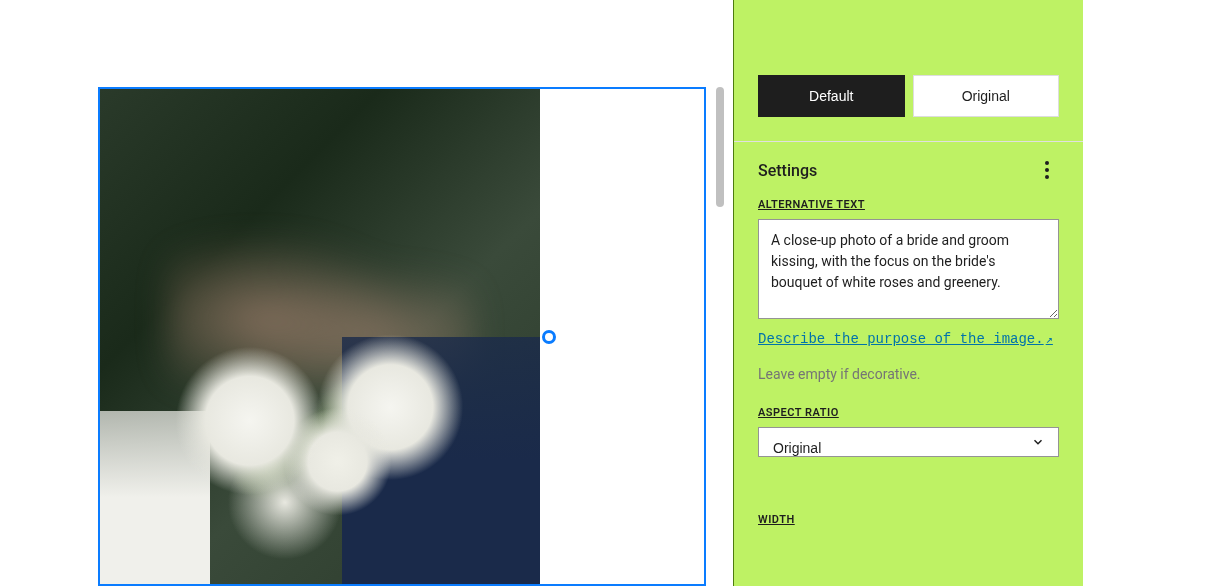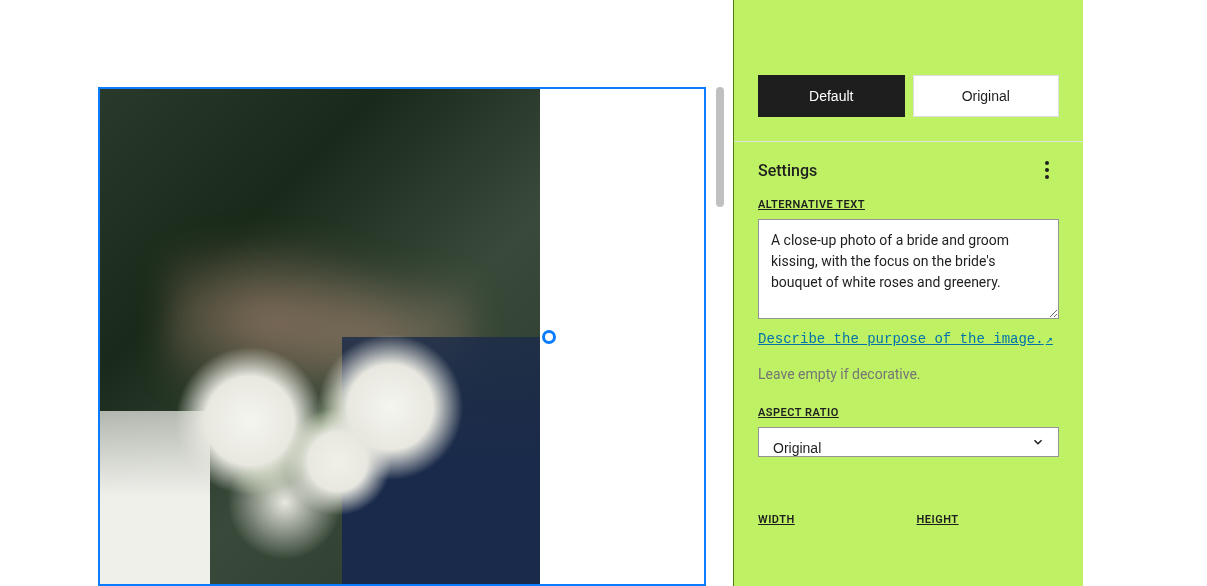--- a/index.html
+++ b/index.html
@@ -274,18 +274,15 @@
       <svg class="chevron" width="14" height="14" viewBox="0 0 24 24" fill="none" stroke="#1e1e1e" stroke-width="2.5">
           <polyline points="6 9 12 15 18 9"></polyline>
         </svg>
     </div>
   </div>
 
   <div class="dims-row">
     <div class="dims-col">
       <label class="field-label">WIDTH</label>
     </div>
-    <div class="dims-col">
-      <label class="field-label">HEIGHT</label>
-    </div>
   </div>
 
 </div>
 
 </body></html>

